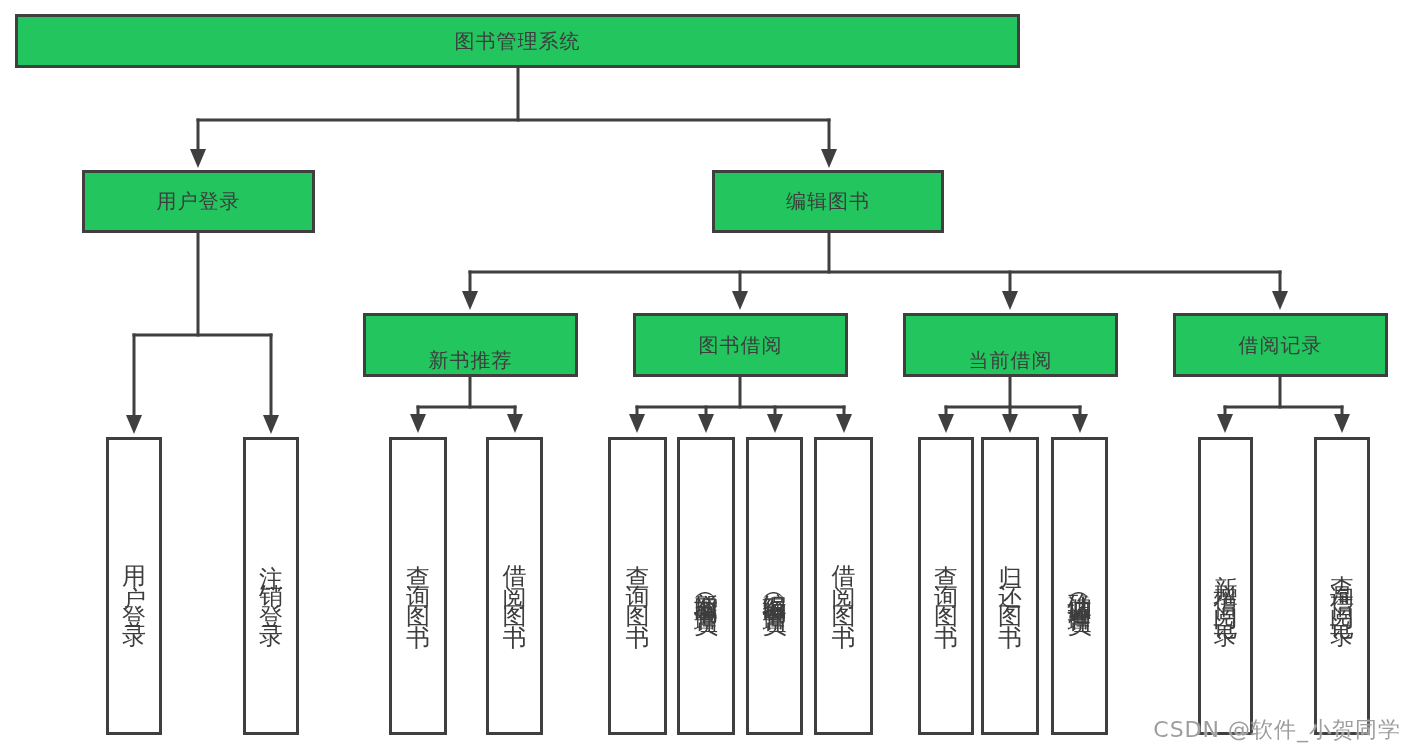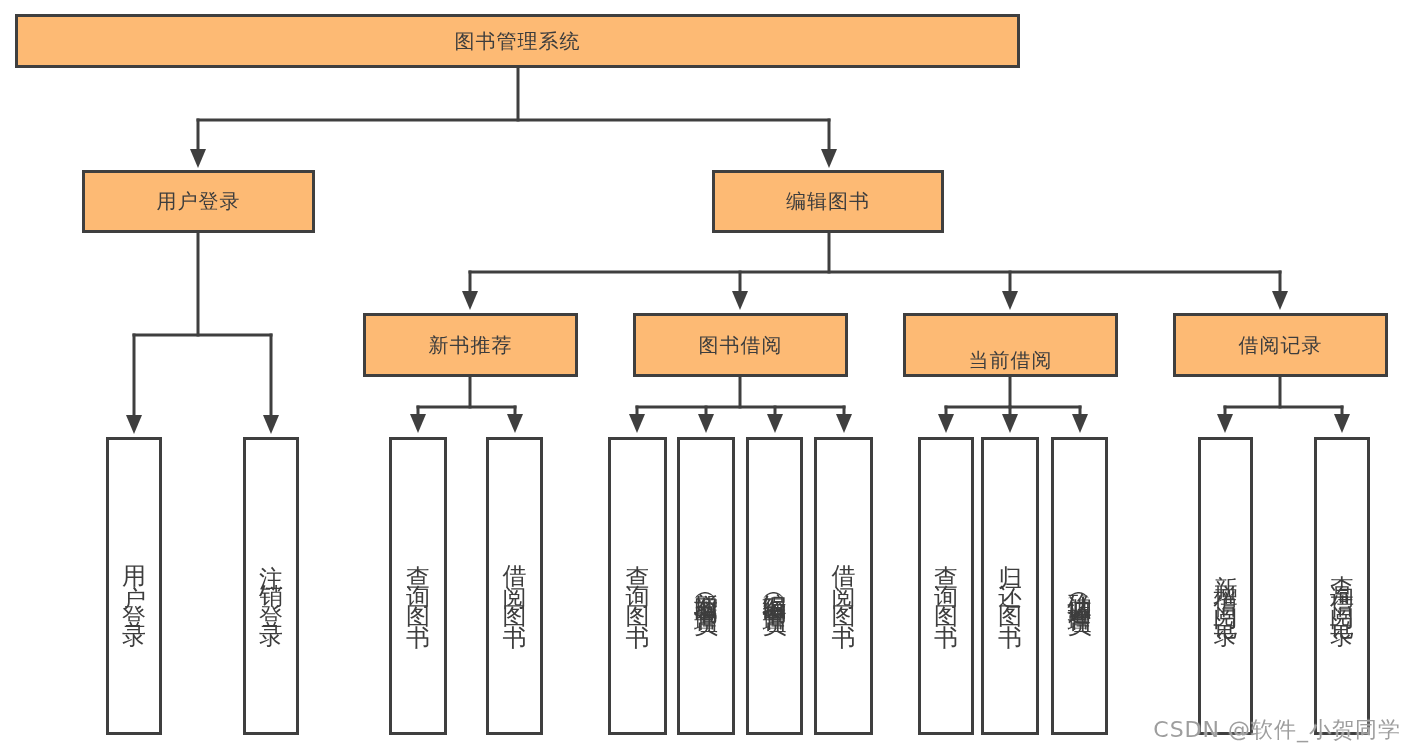--- a/index.html
+++ b/index.html
@@ -16,21 +16,21 @@
   }
   #connectors {
     position: absolute;
     left: 0; top: 0;
     width: 1405px; height: 747px;
   }
   .node {
     position: absolute;
     box-sizing: border-box;
     border: 3px solid #3f3f3f;
-    background: #fdba74;
+    background: #22c55e;
     display: flex;
     align-items: center;
     justify-content: center;
     color: #3d3d3d;
     font-size: 20px;
     font-weight: 500;
     letter-spacing: 1px;
     white-space: nowrap;
   }
   .leaf {
@@ -140,21 +140,21 @@
   <span>图书管理系统</span>
 </div>
 
 <div class="node" style="left:82px; top:170px; width:233px; height:63px;">
   <span>用户登录</span>
 </div>
 <div class="node" style="left:712px; top:170px; width:232px; height:63px;">
   <span>编辑图书</span>
 </div>
 
-<div class="node" style="left:363px; top:313px; width:215px; height:64px;">
+<div class="node" style="left:363px; top:313px; width:215px; height:64px;align-items:flex-end;">
   <span>新书推荐</span>
 </div>
 <div class="node" style="left:633px; top:313px; width:215px; height:64px;">
   <span>图书借阅</span>
 </div>
 <div class="node" style="left:903px; top:313px; width:215px; height:64px;align-items:flex-end;">
   <span>当前借阅</span>
 </div>
 <div class="node" style="left:1173px; top:313px; width:215px; height:64px;">
   <span>借阅记录</span>

